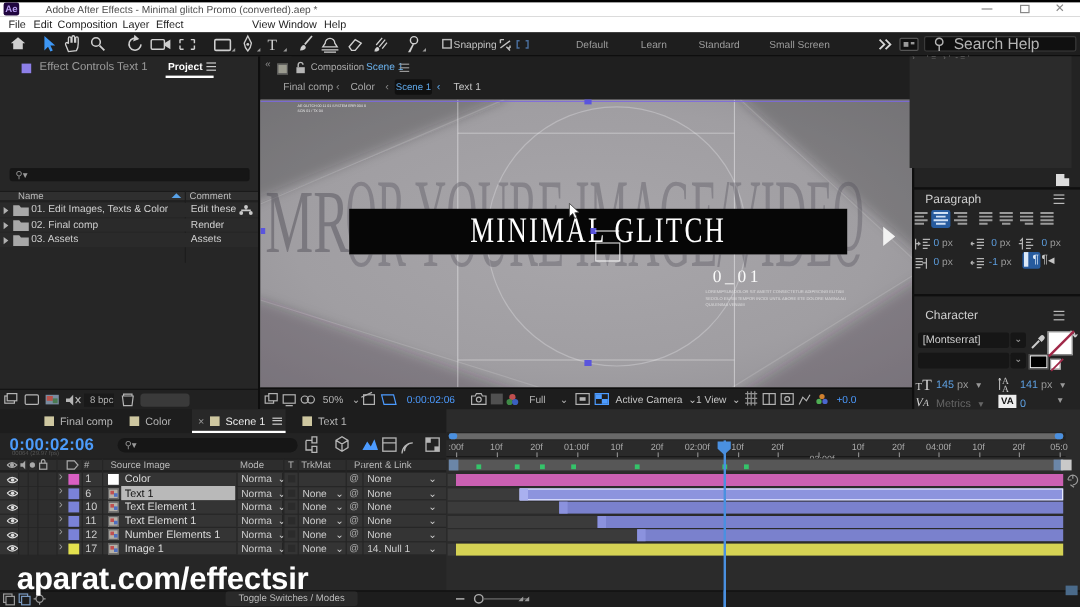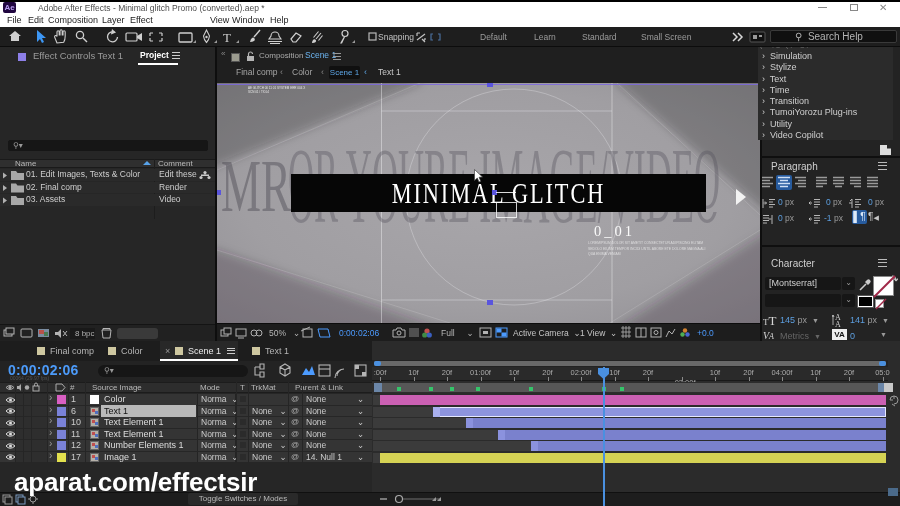--- a/index.html
+++ b/index.html
@@ -68,21 +68,21 @@
  <path d="M733 6 l4 4 l-4 4 M738 6 l4 4 l-4 4" stroke="#d8d8d8" stroke-width="1.5" fill="none"></path>
  <rect x="750" y="5" width="15" height="10" rx="1" fill="#111" stroke="#555"></rect>
  <rect x="753" y="8" width="4" height="4" fill="#999"></rect>
         <rect x="759" y="8" width="3" height="2" fill="#999"></rect>
 </svg>
 <div class="a" style="left:378px;top:0;font-size:8.5px;color:#c2c2c2;line-height:20px">Snapping</div>
 <div class="a" style="left:480px;top:0;font-size:8.5px;color:#9c9c9c;line-height:20px">Default</div>
 <div class="a" style="left:534px;top:0;font-size:8.5px;color:#9c9c9c;line-height:20px">Learn</div>
 <div class="a" style="left:582px;top:0;font-size:8.5px;color:#9c9c9c;line-height:20px">Standard</div>
 <div class="a" style="left:641px;top:0;font-size:8.5px;color:#9c9c9c;line-height:20px">Small Screen</div>
-<div class="a" style="left:770px;top:3px;width:127px;height:13px;background:#101010;border:1px solid #3a3a3a;border-radius:2px;color:#b5b5b5;font-size:10px;line-height:12px;padding-left:24px">⚲&nbsp; Search Help</div>
+<div class="a" style="left:770px;top:3px;width:127px;height:13px;background:#101010;border:1px solid #3a3a3a;border-radius:2px;color:#b5b5b5;font-size:13px;line-height:12px;padding-left:7px">⚲&nbsp; Search Help</div>
 </div>
 
 <div class="a" id="leftpanel" style="left:0;top:47px;width:243px;height:294px;background:#262626">
 <div class="a" style="left:18px;top:6px;width:8px;height:8px;background:#8d7fe8"></div>
 <div class="a" style="left:33px;top:1px;font-size:9.5px;color:#9b9b9b;line-height:15px">Effect Controls Text 1</div>
 <div class="a" style="left:140px;top:1px;font-size:8.5px;font-weight:bold;color:#fff;line-height:15px">Project</div>
 <div class="a" style="left:172px;top:5px;width:8px;height:7px;border-top:1px solid #ccc;border-bottom:1px solid #ccc">
         <div style="height:3px;border-bottom:1px solid #ccc"></div>
       </div>
 <div class="a" style="left:138px;top:16px;width:40px;height:2px;background:#fff"></div>
@@ -114,21 +114,21 @@
           <circle cx="201" cy="9.5" r="1.6"></circle>
           <circle cx="209" cy="9.5" r="1.6"></circle>
           <path d="M204.6 4.5 l0.8 0 l0 3 l-0.8 0 Z M201 8 l0-1.5 l8 0 l0 1.5 Z"></path>
         </g>
 </svg>
 <div class="a" style="left:26px;top:122px;font-size:8.5px;color:#cfcfcf;line-height:11.5px">01. Edit Images, Texts &amp; Color</div>
 <div class="a" style="left:159px;top:122px;font-size:8.5px;color:#cfcfcf;line-height:11.5px">Edit these</div>
 <div class="a" style="left:26px;top:134.5px;font-size:8.5px;color:#cfcfcf;line-height:11.5px">02. Final comp</div>
 <div class="a" style="left:159px;top:134.5px;font-size:8.5px;color:#cfcfcf;line-height:11.5px">Render</div>
 <div class="a" style="left:26px;top:147px;font-size:8.5px;color:#cfcfcf;line-height:11.5px">03. Assets</div>
-<div class="a" style="left:159px;top:147px;font-size:8.5px;color:#cfcfcf;line-height:11.5px">Video</div>
+<div class="a" style="left:159px;top:147px;font-size:8.5px;color:#cfcfcf;line-height:11.5px">Assets</div>
 
 <div class="a" style="left:0;top:277px;width:215px;height:17px;background:#212121;border-top:1px solid #141414">
 <svg width="215" height="17">
  <g fill="none" stroke="#b5b5b5" stroke-width="1">
   <rect x="4" y="5" width="8" height="6"></rect>
             <rect x="6" y="3" width="8" height="6" fill="#212121"></rect>
   <rect x="21" y="4" width="11" height="8" rx="1"></rect>
  </g>
  <rect x="38" y="4" width="11" height="8" fill="#7a8ca0"></rect>
           <rect x="39" y="5" width="5" height="4" fill="#b8524a"></rect>
@@ -277,30 +277,20 @@
 <div class="a" style="left:363px;top:0;font-size:8.5px;color:#c5c5c5;line-height:18px">1 View&nbsp;&nbsp;⌄</div>
 <div class="a" style="left:480px;top:0;font-size:8.5px;color:#4c9bff;line-height:18px">+0.0</div>
 </div>
 <div class="a" style="left:543px;top:0;width:2px;height:294px;background:#0e0e0e"></div>
 </div>
 
 <div class="a" id="rightpanel" style="left:762px;top:47px;width:138px;height:294px;background:#232323">
 
 <div class="a" style="left:-4px;top:0;width:135px;height:93px;background:#2b2b2b"></div>
 <div class="a" style="left:-2px;top:-2px;width:130px;height:4px;overflow:hidden;color:#777;font-size:7px">› . , : = . › : ,- = :</div>
-<div class="a" id="fxlist" style="left:0;top:4px;width:135px;font-size:9px;color:#cfcfcf;line-height:11.3px">
-<div>›&nbsp; Simulation</div>
-        <div>›&nbsp; Stylize</div>
-        <div>›&nbsp; Text</div>
-        <div>›&nbsp; Time</div>
-        <div>›&nbsp; Transition</div>
-        <div>›&nbsp; TumoiYorozu Plug-ins</div>
-        <div>›&nbsp; Utility</div>
-        <div>›&nbsp; Video Copilot</div>
-</div>
 <svg class="a" width="14" height="12" style="left:117px;top:97px">
         <path d="M1 1 l7 0 l4 3.5 l0 6.5 l-11 0 Z M8 1 l0 3.5 l4 0" fill="#dcdcdc"></path>
       </svg>
 <div class="a" style="left:-2px;top:109px;width:140px;height:2px;background:#0f0f0f"></div>
 
 <div class="a" style="left:9px;top:114px;font-size:10px;color:#cfcfcf">Paragraph</div>
 <div class="a" style="left:116px;top:115px;width:9px;height:8px;border-top:1.5px solid #bbb;border-bottom:1.5px solid #bbb">
         <div style="height:2.5px;border-bottom:1.5px solid #bbb"></div>
       </div>
 <svg class="a" width="138" height="22" style="left:0;top:127px">

